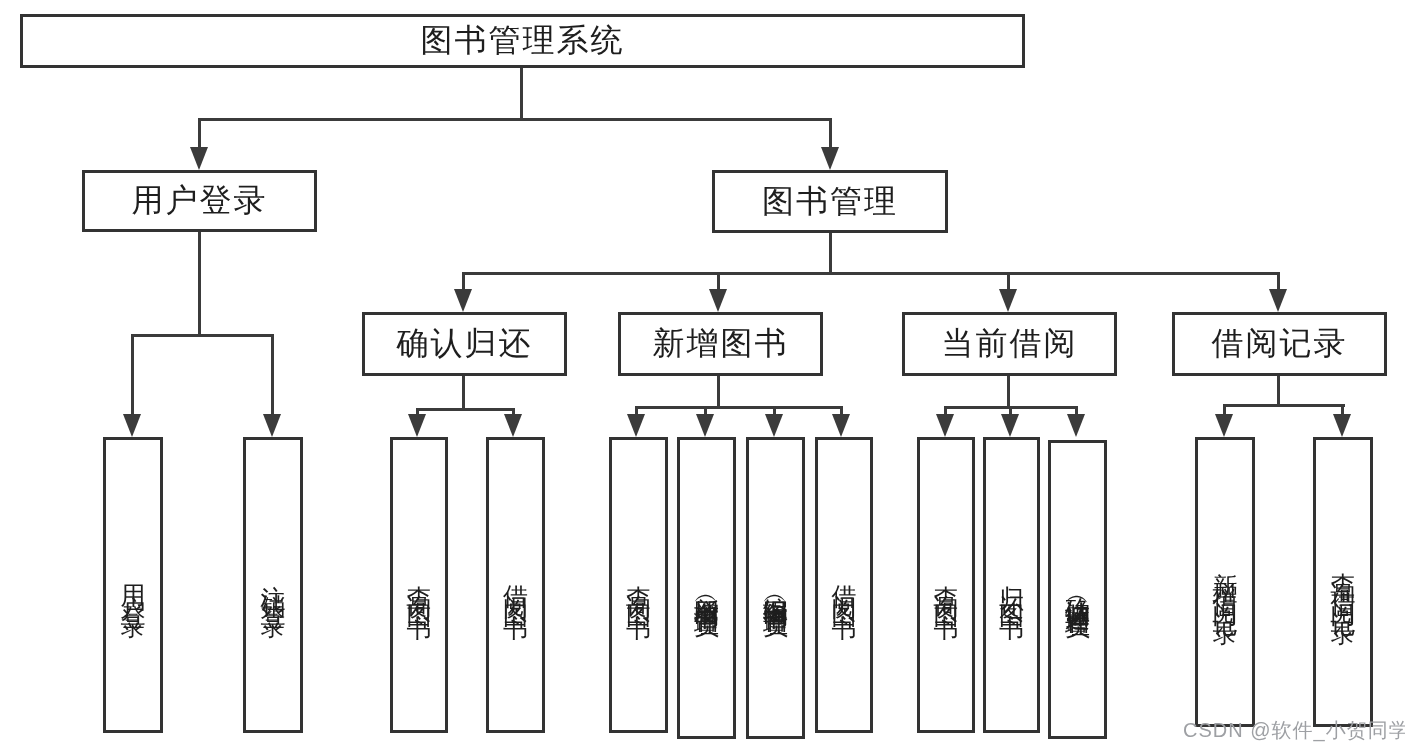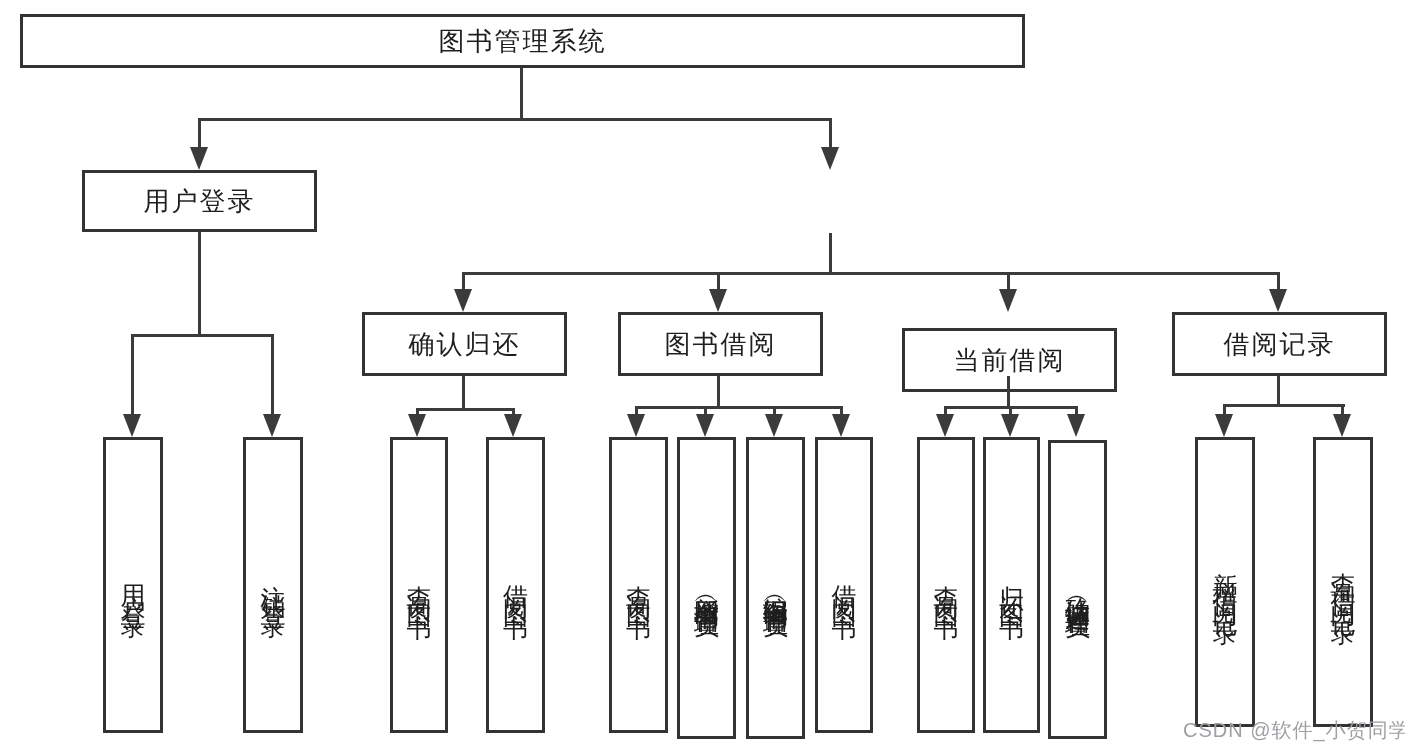--- a/index.html
+++ b/index.html
@@ -1,19 +1,19 @@
 <!DOCTYPE html>
 <html><head>
 <meta charset="utf-8">
 <style>
   html,body{margin:0;padding:0;background:#fff;}
   body{font-family:"Liberation Sans",sans-serif;}
   .canvas{position:relative;width:1405px;height:747px;background:#ffffff;overflow:hidden;}
   .node{position:absolute;border:3px solid #333;background:#fff;display:flex;
-        align-items:center;justify-content:center;font-size:26px;color:#1e1e1e;
+        align-items:center;justify-content:center;font-size:32px;color:#1e1e1e;
         letter-spacing:2px;box-sizing:border-box;}
   .leaf{position:absolute;border:3px solid #333;background:#fff;display:flex;
         align-items:center;justify-content:center;box-sizing:border-box;}
   .leaf span{writing-mode:vertical-rl;text-orientation:mixed;font-size:25px;
         color:#1e1e1e;letter-spacing:0.40em;line-height:1;}
   .leaf.tight span{letter-spacing:0.10em;}
   .hline,.vline{position:absolute;background:#3b3b3b;}
   .hline{height:3px;}
   .vline{width:3px;}
   .arrow{position:absolute;width:0;height:0;border-left:9px solid transparent;
@@ -27,30 +27,33 @@
 <div class="canvas">
 
   <div class="node" style="left:20px;top:14px;width:1005px;height:54px;">
     <span>图书管理系统</span>
   </div>
 
   <div class="node" style="left:82px;top:170px;width:235px;height:62px;">
     <span>用户登录</span>
   </div>
 
+  <div class="node" style="left:712px;top:170px;width:236px;height:63px;">
+    <span>图书管理</span>
+  </div>
 
   <div class="node" style="left:362px;top:312px;width:205px;height:64px;">
     <span>确认归还</span>
   </div>
 
   <div class="node" style="left:618px;top:312px;width:205px;height:64px;">
-    <span>图书借阅</span>
+    <span>新增图书</span>
   </div>
 
-  <div class="node" style="left:902px;top:312px;width:215px;height:64px;margin-top:16px;">
+  <div class="node" style="left:902px;top:312px;width:215px;height:64px;">
     <span>当前借阅</span>
   </div>
 
   <div class="node" style="left:1172px;top:312px;width:215px;height:64px;">
     <span>借阅记录</span>
   </div>
 
   <div class="leaf" style="left:103px;top:437px;width:60px;height:296px;">
     <span>用户登录</span>
   </div>

